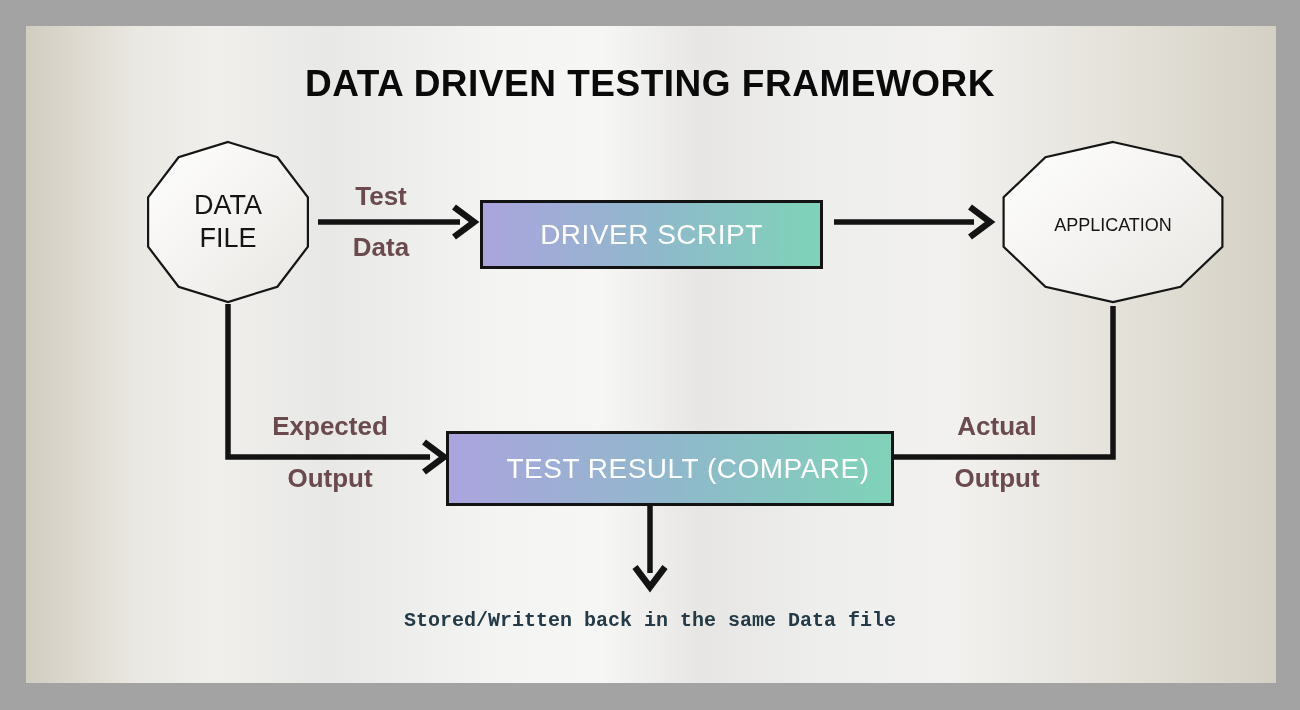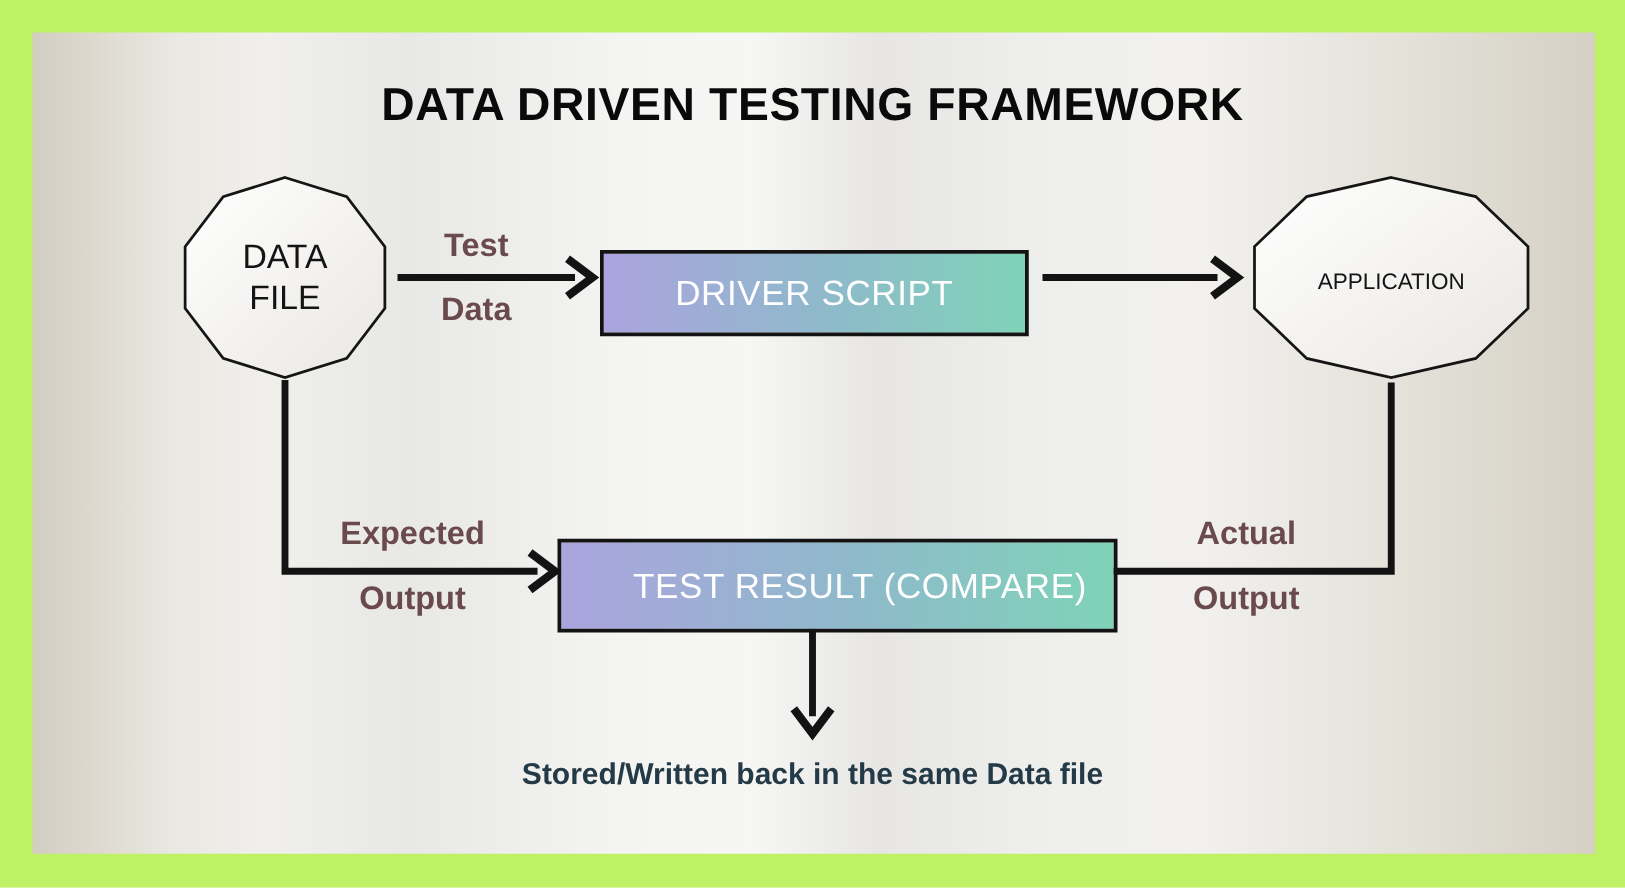--- a/index.html
+++ b/index.html
@@ -2,21 +2,21 @@
 <html><head>
 <meta charset="utf-8">
 <style>
   html,body{margin:0;padding:0;}
   body{
     width:1300px;height:710px;
     background:#ffffff;
     font-family:"Liberation Sans","DejaVu Sans",sans-serif;
     overflow:hidden;
   }
-  .stage{position:relative;width:1300px;height:710px;background:#bef264;}
+  .stage{position:relative;width:1300px;height:710px;background:#a3a3a3;}
   .canvas{
     position:absolute;left:26px;top:26px;width:1250px;height:657px;
     background:linear-gradient(90deg,
       #d1cdc1 0%, #ddd9cf 4%, #eae8e2 9%, #f0efec 15%,
       #e8e8e6 24%, #f4f4f3 38%, #f6f6f5 46%, #e7e6e4 54%,
       #eeeeec 64%, #f2f1ef 74%, #e4e1d9 88%, #d4d0c4 100%);
   }
   svg.layer{position:absolute;left:0;top:0;width:1300px;height:710px;}
   .abs{position:absolute;transform:translate(-50%,-50%);white-space:nowrap;}
   .title{
@@ -32,21 +32,21 @@
   .gradient-box{
     position:absolute;
     border:3px solid #131313;
     background:linear-gradient(90deg,#aba4de 0%, #8fb9cb 52%, #7fd3b8 100%);
     display:flex;align-items:center;justify-content:center;
     color:#ffffff;font-weight:500;letter-spacing:.5px;margin-top:10px;
   }
   #driver-box{left:480px;top:190px;width:337px;height:63px;font-size:28px;}
   #result-box{left:446px;top:421px;width:406px;height:69px;font-size:28px;padding-left:36px;}
   .footer-text{
-    font-size:24px;font-weight:600;color:#243b47;text-align:center;
+    font-size:20px;font-weight:600;color:#243b47;text-align:center;font-family:Liberation Mono, monospace;
   }
 </style>
 </head>
 <body>
 
 <div class="stage">
 
   <div class="canvas"></div>
 
   <svg class="layer" viewBox="0 0 1300 710">

